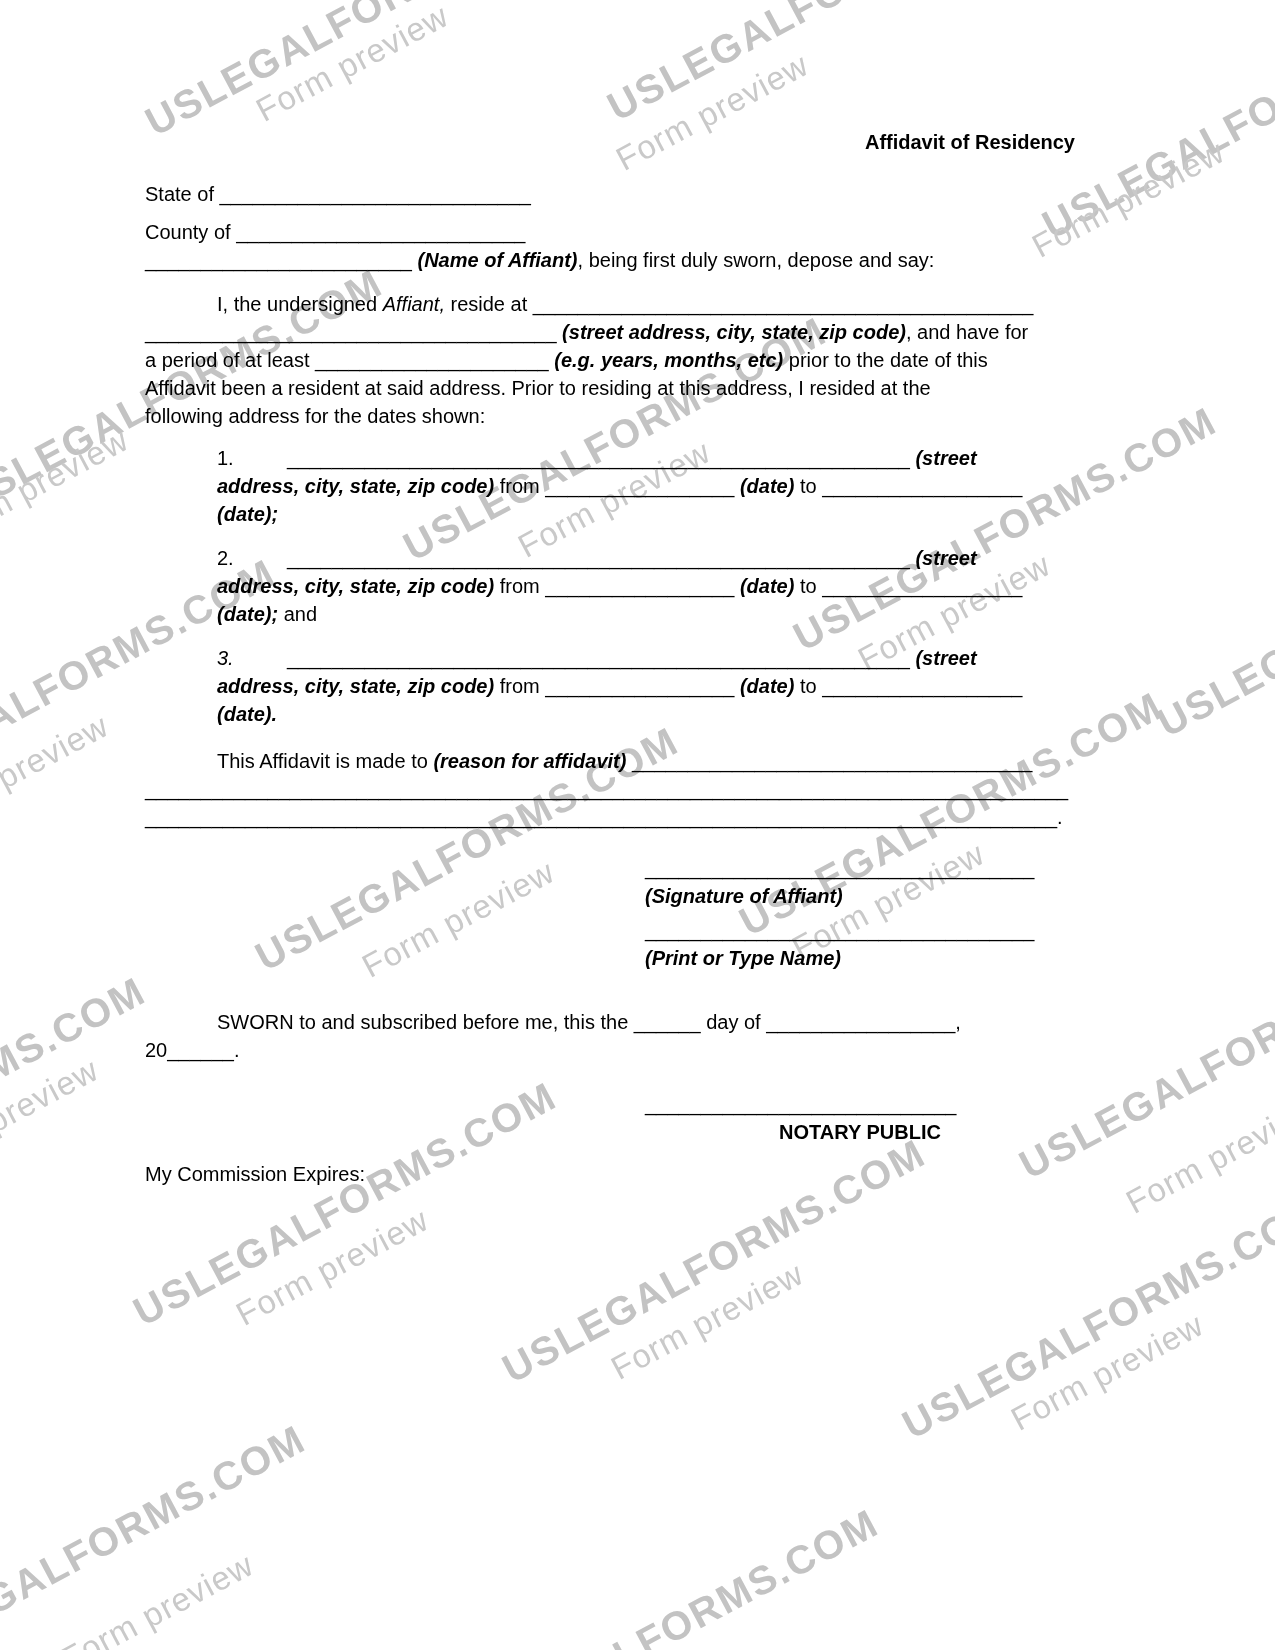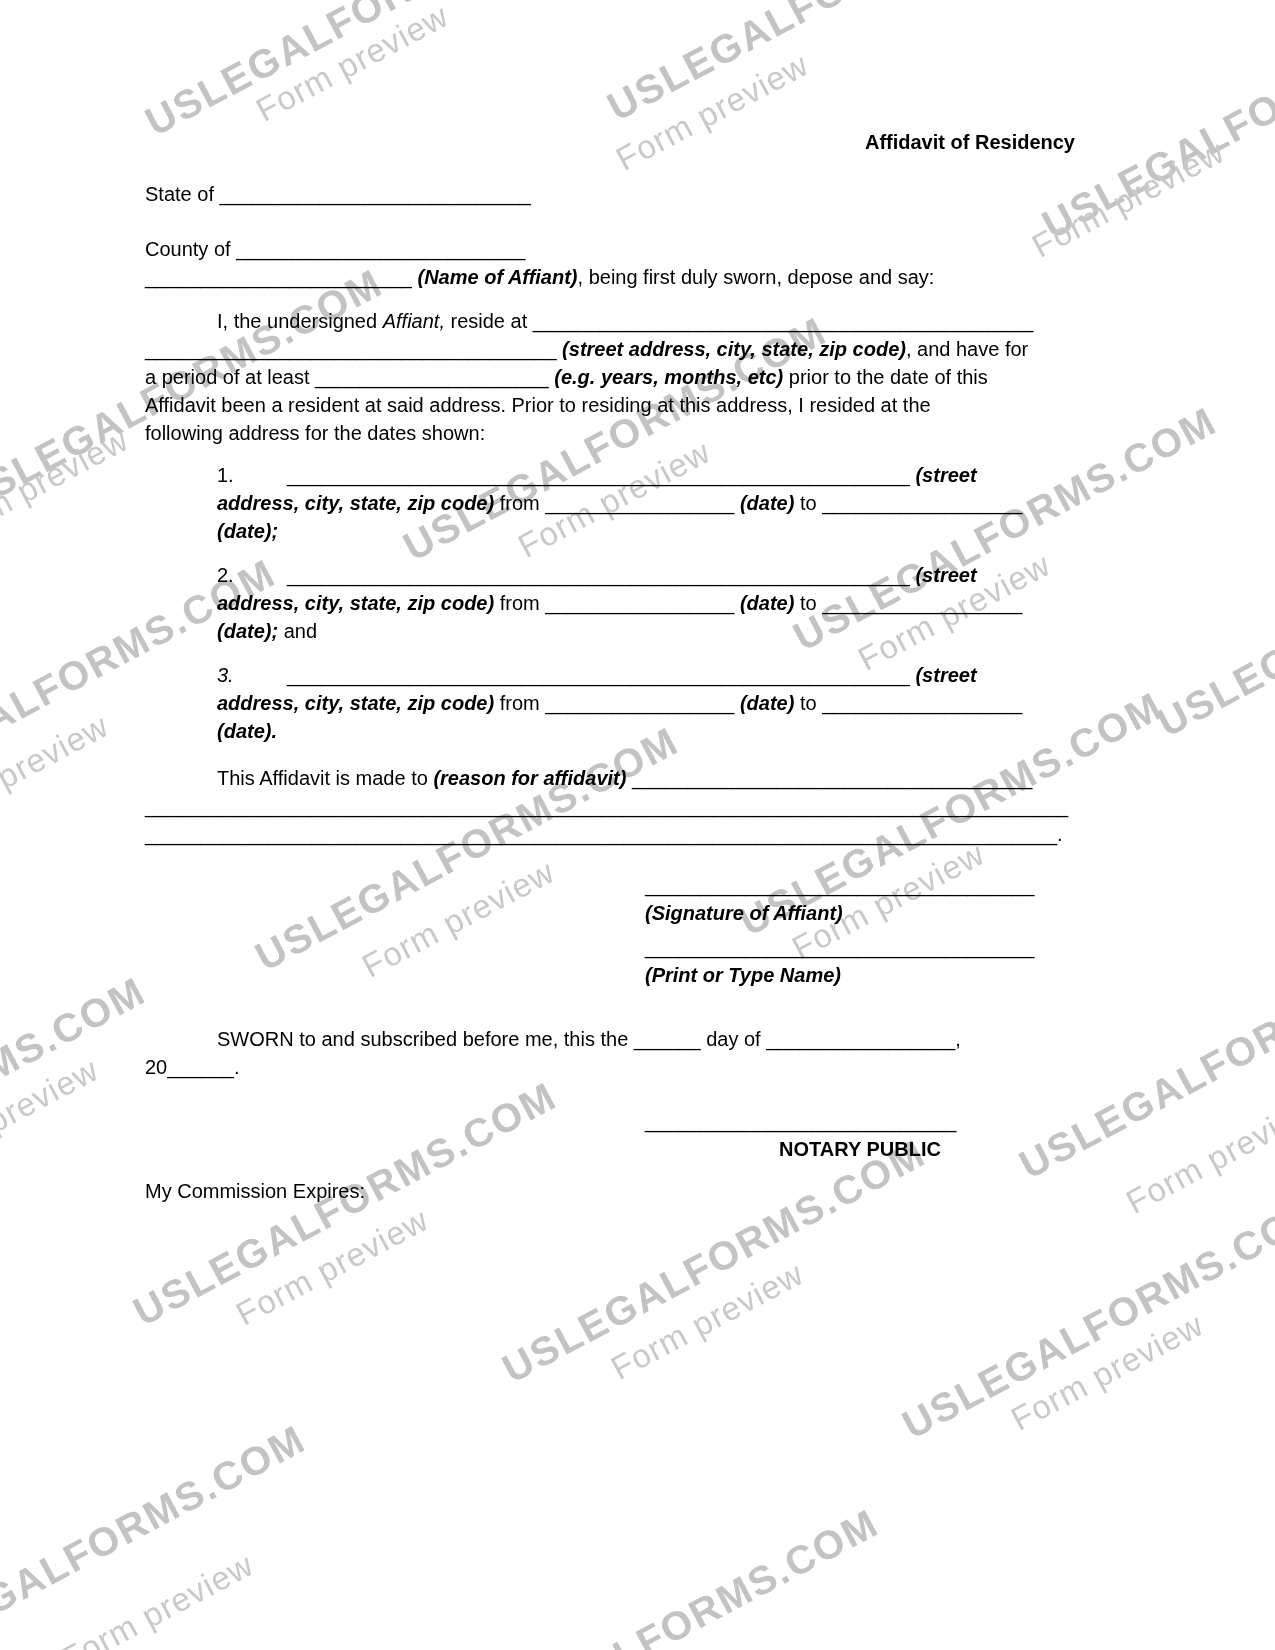--- a/index.html
+++ b/index.html
@@ -28,21 +28,21 @@
   }
   .doc-line { white-space:nowrap; }
   .title { text-align:right; font-weight:700; }
   .indent { padding-left:72px; }
   .bi { font-weight:700; font-style:italic; }
   .it { font-style:italic; }
   .b  { font-weight:700;text-align:center; }
   .num { display:inline-block; width:70px; }
 
   .m-state { margin-top:24px; }
-  .m-county { margin-top:27px; }
+  .m-county { margin-top:10px; }
   .m-affiant { }
   .m-body { margin-top:16px; }
   .item { margin-top:16px; }
   .item-first { margin-top:14px; }
   .m-reason { margin-top:19px; }
   .sigblock { margin-top:23px; margin-left:500px; }
   .sig-line2 { margin-top:6px; }
   .m-sworn { margin-top:36px; }
   .notaryblock { margin-top:26px; margin-left:500px; }
   .m-commission { margin-top:14px; }

